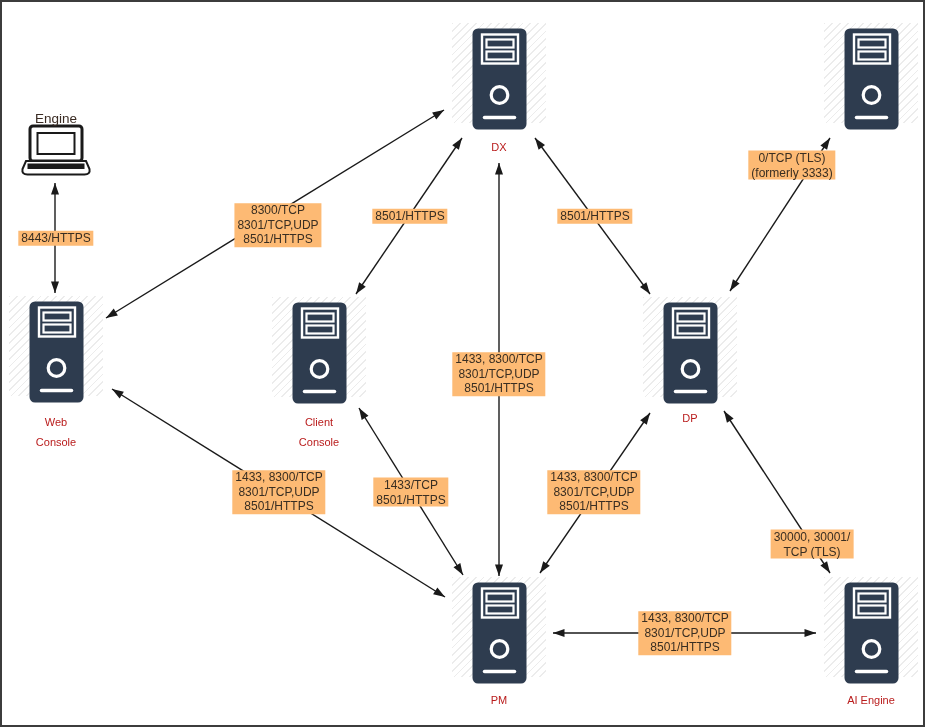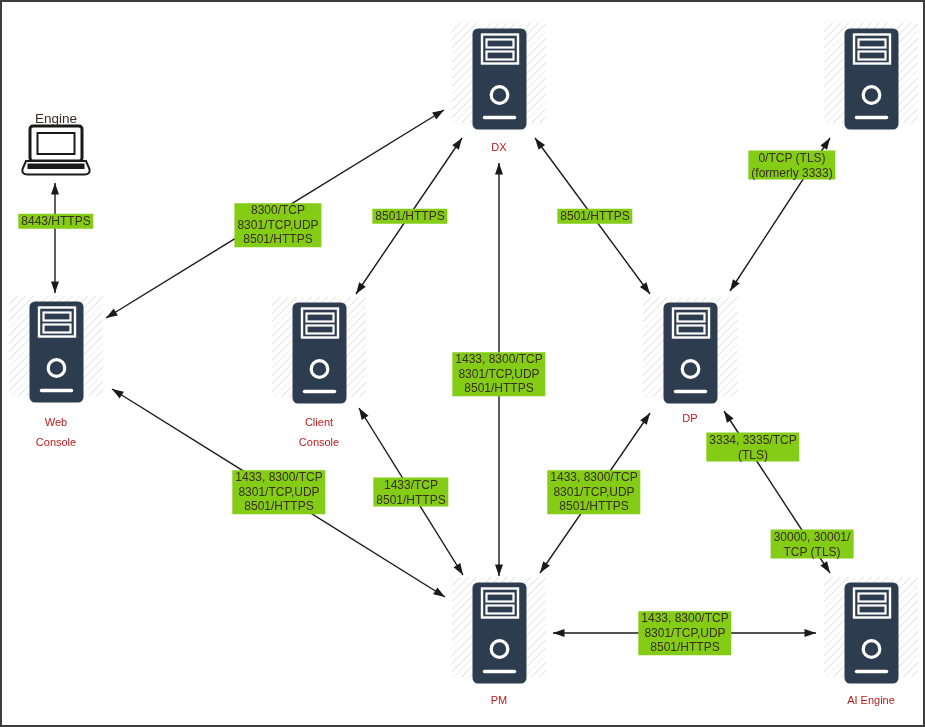--- a/index.html
+++ b/index.html
@@ -11,21 +11,21 @@
   }
   .hatch {
     position:absolute; width:94px; height:100px;
     background:repeating-linear-gradient(135deg,#ececec 0,#ececec 1.3px,#ffffff 1.3px,#ffffff 5.5px);
     z-index:1;
   }
   svg.layer { position:absolute; left:0; top:0; z-index:2; }
   .elabel {
     position:absolute; transform:translate(-50%,-50%);
     font-size:12px; line-height:14.5px; color:#392e22;
-    background:#84cc16; padding:0 3px; text-align:center;
+    background:#fdba74; padding:0 3px; text-align:center;
     white-space:pre-line; z-index:3;
   }
   .nlabel {
     position:absolute; transform:translate(-50%,-50%);
     font-size:11px; line-height:20px; color:#b91c1c;
     text-align:center; white-space:pre-line; z-index:3;
   }
   .nlabel.browser { color:#3a2b23; font-size:13.5px; }
 </style>
 </head>
@@ -89,40 +89,38 @@
   <div class="nlabel browser" style="left:54px;top:117px">Engine</div>
   <div class="nlabel" style="left:54px;top:430px">Web
 Console</div>
   <div class="nlabel" style="left:497px;top:145px">DX</div>
   <div class="nlabel" style="left:317px;top:430px">Client
 Console</div>
   <div class="nlabel" style="left:688px;top:416px">DP</div>
   <div class="nlabel" style="left:497px;top:698px">PM</div>
   <div class="nlabel" style="left:869px;top:698px">AI Engine</div>
 
-  <div class="elabel" style="left:54px;top:219px">8443/HTTPS</div>
+  <div class="elabel" style="left:54px;top:236px">8443/HTTPS</div>
   <div class="elabel" style="left:276px;top:223px">8300/TCP
 8301/TCP,UDP
 8501/HTTPS</div>
   <div class="elabel" style="left:408px;top:214px">8501/HTTPS</div>
   <div class="elabel" style="left:593px;top:214px">8501/HTTPS</div>
   <div class="elabel" style="left:497px;top:372px">1433, 8300/TCP
 8301/TCP,UDP
 8501/HTTPS</div>
   <div class="elabel" style="left:790px;top:163px">0/TCP (TLS)
 (formerly 3333)</div>
   <div class="elabel" style="left:277px;top:490px">1433, 8300/TCP
 8301/TCP,UDP
 8501/HTTPS</div>
   <div class="elabel" style="left:409px;top:490px">1433/TCP
 8501/HTTPS</div>
   <div class="elabel" style="left:592px;top:490px">1433, 8300/TCP
 8301/TCP,UDP
 8501/HTTPS</div>
-  <div class="elabel" style="left:751px;top:445px">3334, 3335/TCP
-(TLS)</div>
   <div class="elabel" style="left:810px;top:542px">30000, 30001/
 TCP (TLS)</div>
   <div class="elabel" style="left:683px;top:631px">1433, 8300/TCP
 8301/TCP,UDP
 8501/HTTPS</div>
 
 </div>
 
 </body></html>

